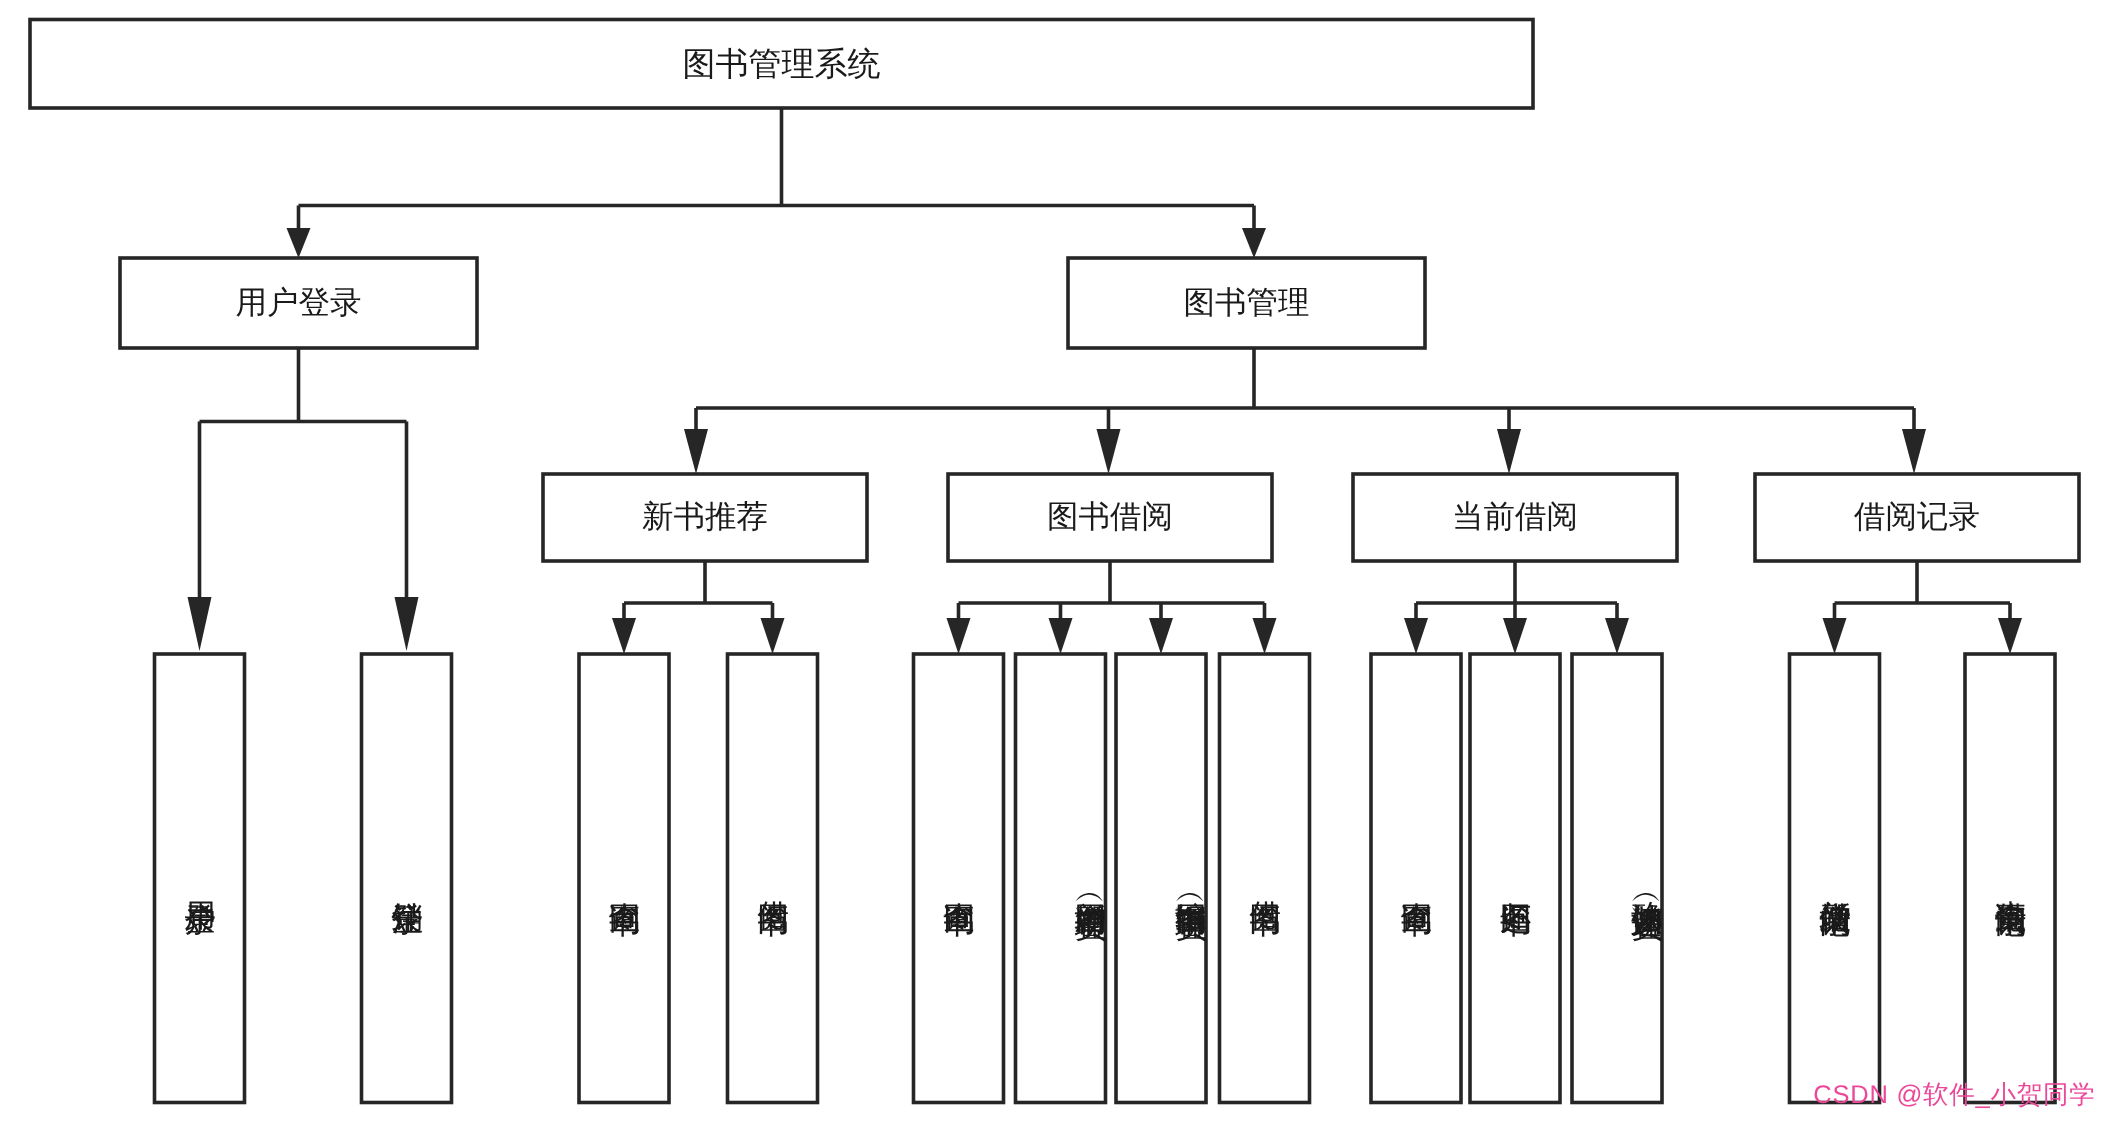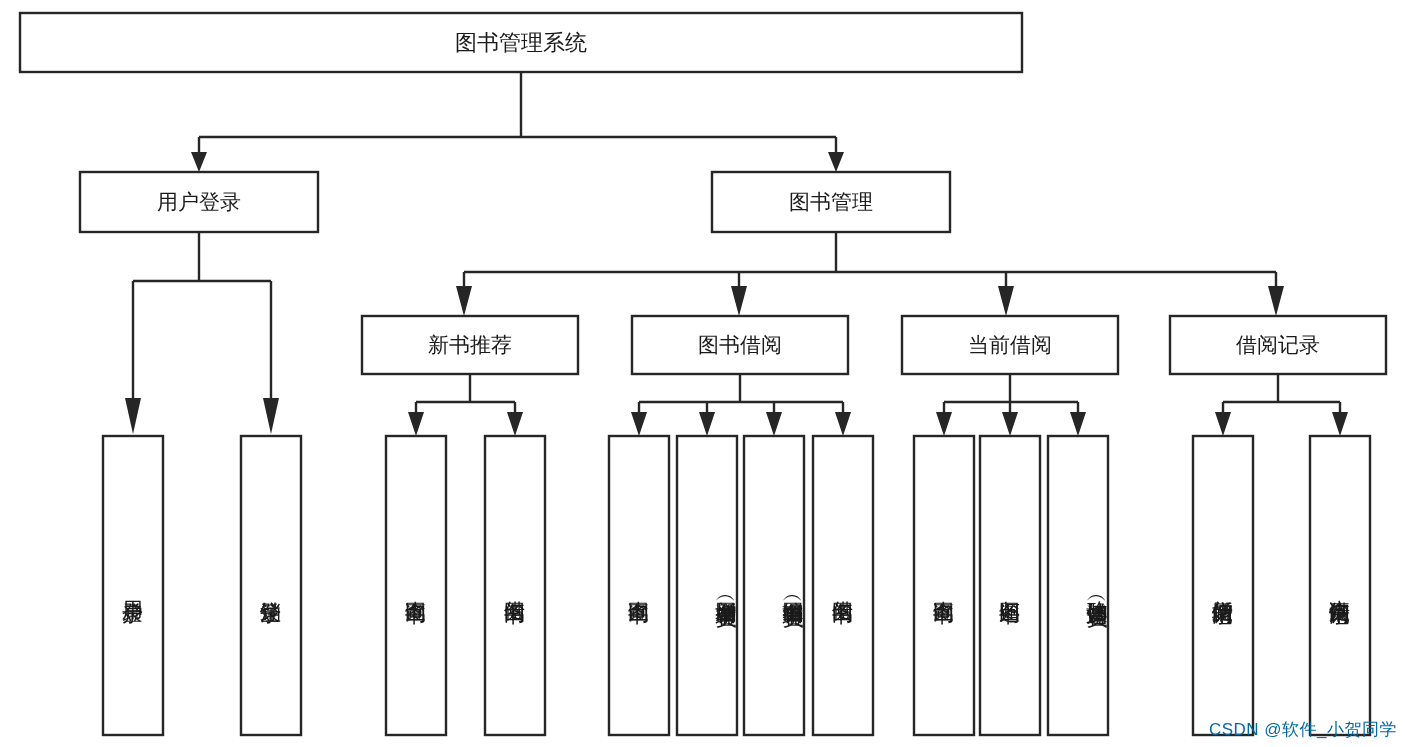--- a/index.html
+++ b/index.html
@@ -66,21 +66,21 @@
     justify-content: center;
     white-space: nowrap;
     pointer-events: none;
   }
   .watermark {
     position: absolute;
     right: 8px;
     bottom: 6px;
     font-family: "Liberation Sans", "DejaVu Sans", sans-serif;
     font-size: 17px;
-    color: #0369a1;
+    color: #ec4899;
     letter-spacing: 0.5px;
     white-space: nowrap;
   }
 </style>
 </head>
 <body>
 
 <div id="diagram-root">
 
   <svg class="diagram" viewBox="0 0 1405 747" xmlns="http://www.w3.org/2000/svg">

